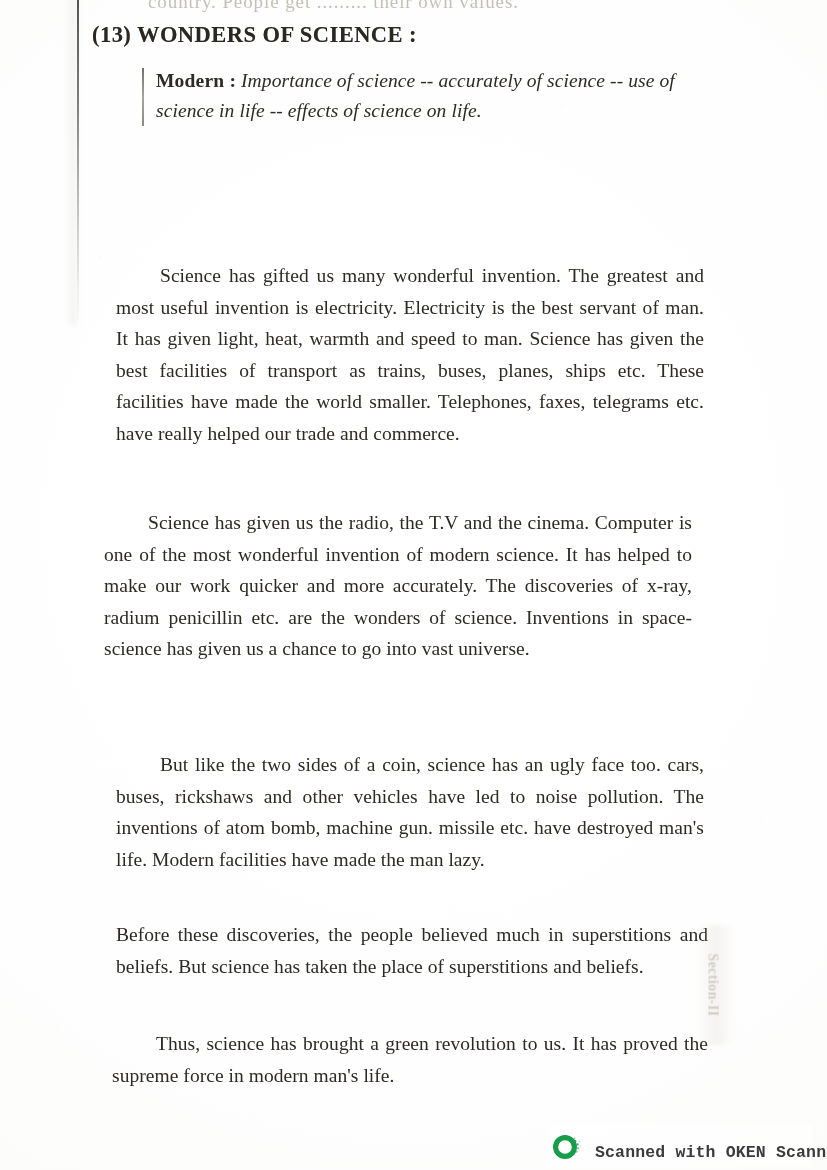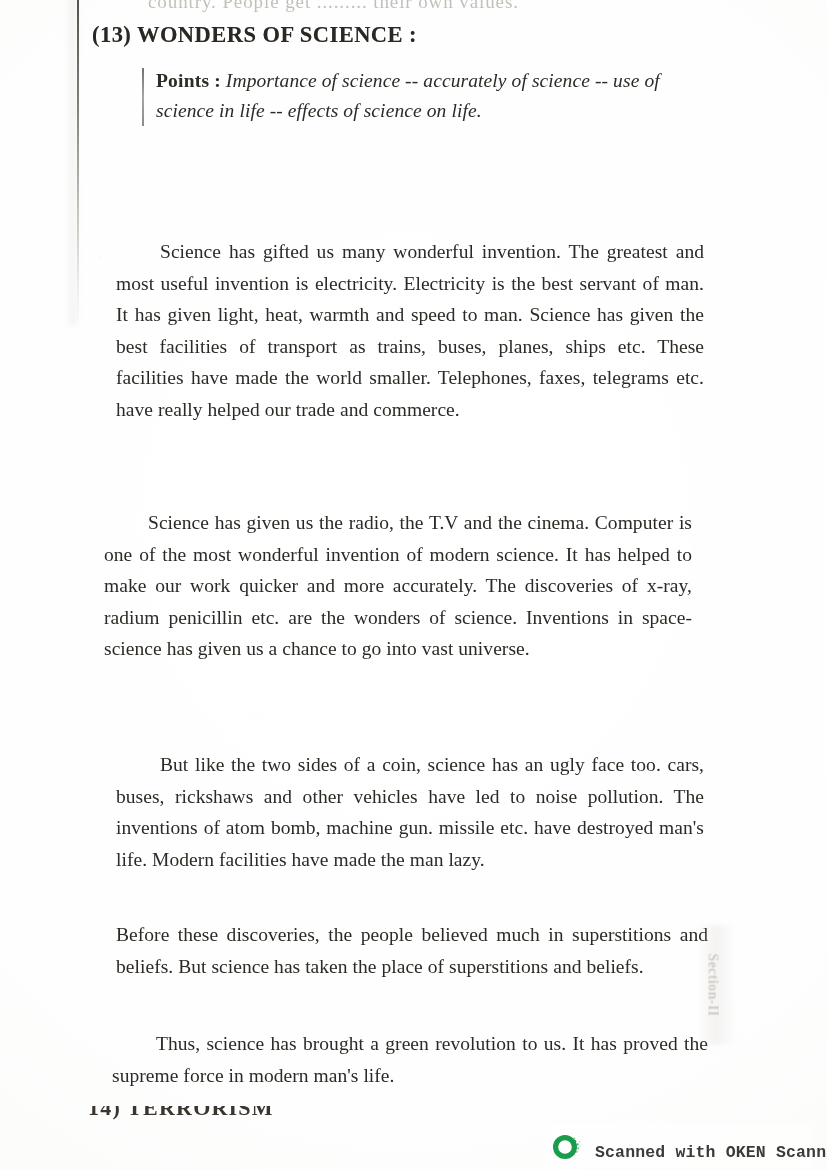--- a/index.html
+++ b/index.html
@@ -126,21 +126,21 @@
     letter-spacing:.05px;
   }
   .para .ans-label{
     font-weight:bold;
     letter-spacing:.2px;
   }
   .indent{display:inline-block;width:44px;}
 
   
   #para-ans   {left:92px; top:152px; width:612px;}
-  #para-2     {left:116px;top:236px; width:588px;}
+  #para-2     {left:116px;top:260px; width:588px;}
   #para-3     {left:104px;top:507px; width:588px;}
   #para-4     {left:116px;top:749px; width:588px;}
   #para-5     {left:116px;top:919px; width:592px;}
   #para-6     {left:112px;top:1028px;width:596px;}
 
   
   #para-ans{
     padding-left:46px;
     text-indent:-46px;
     width:608px;
@@ -232,21 +232,21 @@
     <span class="ghost">country. People get ......... their own vaiues.</span>
   </div>
 
   <div id="content">
 
     <div class="heading">(13) WONDERS OF SCIENCE :</div>
 
     <div id="points-block">
       <div id="points-rule"></div>
       <div id="points-body">
-        <span class="points-label">Points :</span>
+        <span class="points-label">Modern :</span>
         <span class="points-text">Importance of science -- accurately of science -- use of science in life -- effects of science on life.</span>
       </div>
     </div>
 
 
     <div class="para" id="para-2">
       <span class="indent"></span><span>Science has gifted us many wonderful invention. The greatest and most useful invention is electricity. Electricity is the best servant of man. It has given light, heat, warmth and speed to man. Science has given the best facilities of transport as trains, buses, planes, ships etc. These facilities have made the world smaller. Telephones, faxes, telegrams etc. have really helped our trade and commerce.</span>
     </div>
 
     <div class="para" id="para-3">
@@ -265,23 +265,20 @@
       <span class="indent"></span><span>Thus, science has brought a green revolution to us. It has proved the supreme force in modern man's life.</span>
     </div>
 
   </div>
 
   <div id="side-artifact-shade"></div>
   <div id="side-artifact">
     <span>Section-II</span>
   </div>
 
-  <div id="bottom-cut-line">
-    <span class="ghost">14) TERRORISM</span>
-  </div>
 
   <div id="watermark-plate"></div>
   <div id="scanner-watermark">
     <span id="oken-logo">
       <svg width="30" height="30" viewBox="0 0 30 30" aria-hidden="true">
         <circle cx="13" cy="15" r="9.4" fill="none" stroke="#1a9c4d" stroke-width="5.2"></circle>
         <circle cx="23.0" cy="9.2" r="1.25" fill="#1a9c4d" opacity=".95"></circle>
         <circle cx="25.6" cy="12.4" r="1.15" fill="#1a9c4d" opacity=".80"></circle>
         <circle cx="26.2" cy="16.2" r="1.05" fill="#1a9c4d" opacity=".65"></circle>
         <circle cx="24.6" cy="19.8" r="1.0" fill="#1a9c4d" opacity=".52"></circle>

